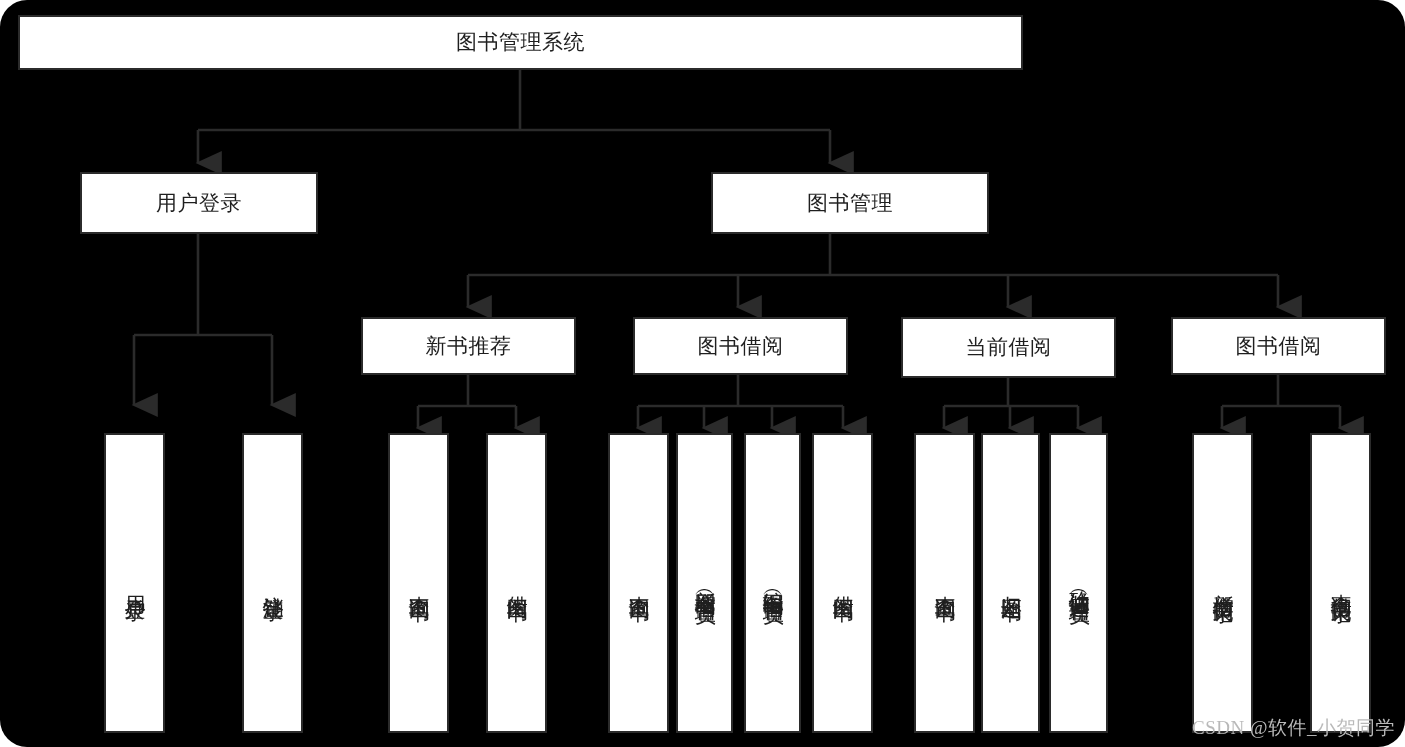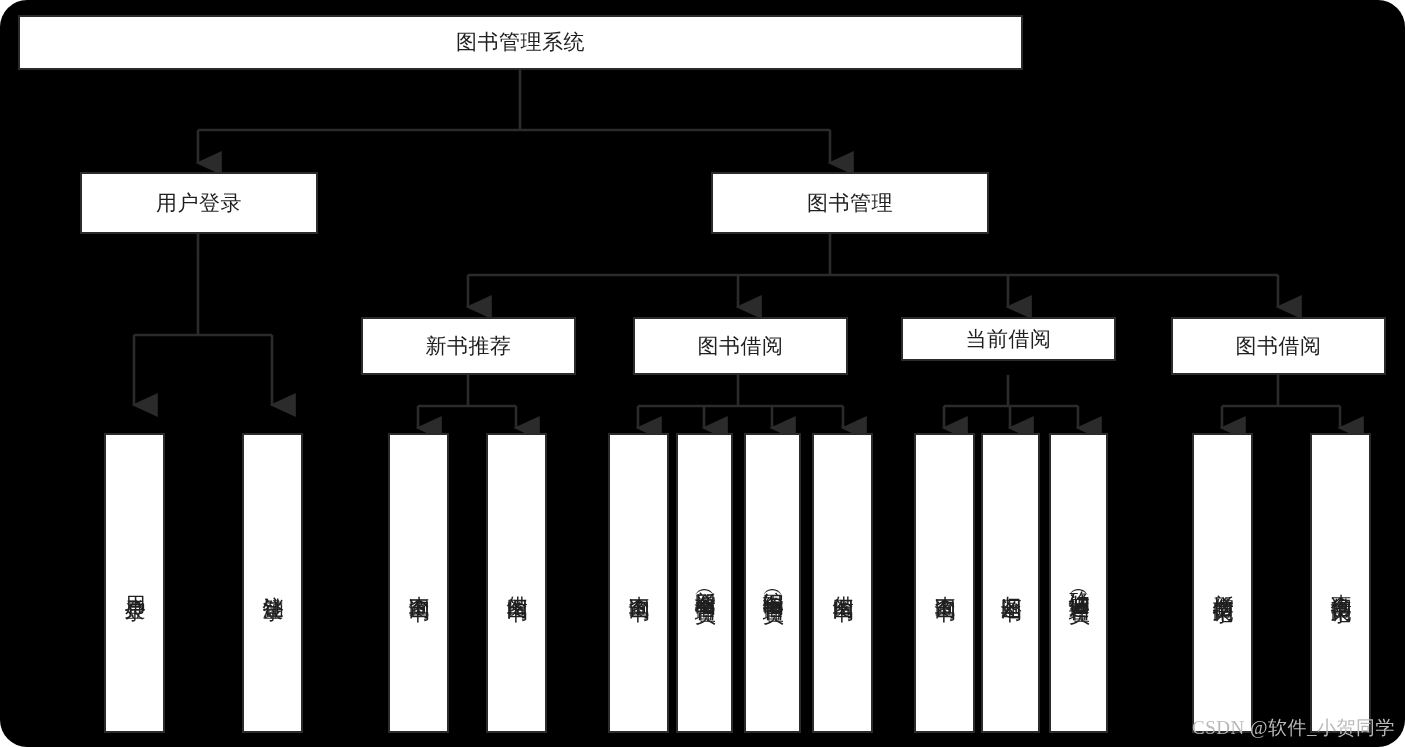--- a/index.html
+++ b/index.html
@@ -131,21 +131,21 @@
   <div class="node h" style="left:711px; top:172px; width:278px; height:62px;">
     <span class="lbl">图书管理</span>
   </div>
 
   <div class="node h" style="left:361px; top:317px; width:215px; height:58px;">
     <span class="lbl">新书推荐</span>
   </div>
   <div class="node h" style="left:633px; top:317px; width:215px; height:58px;">
     <span class="lbl">图书借阅</span>
   </div>
-  <div class="node h" style="left:901px; top:317px; width:215px; height:44px;">
+  <div class="node h" style="left:901px; top:317px; width:215px; height:61px;">
     <span class="lbl">当前借阅</span>
   </div>
   <div class="node h" style="left:1171px; top:317px; width:215px; height:58px;">
     <span class="lbl">图书借阅</span>
   </div>
 
   <div class="node v" style="left:104px; top:433px; width:61px; height:300px;">
     <span class="lbl">用户登录</span>
   </div>
   <div class="node v" style="left:242px; top:433px; width:61px; height:300px;">

